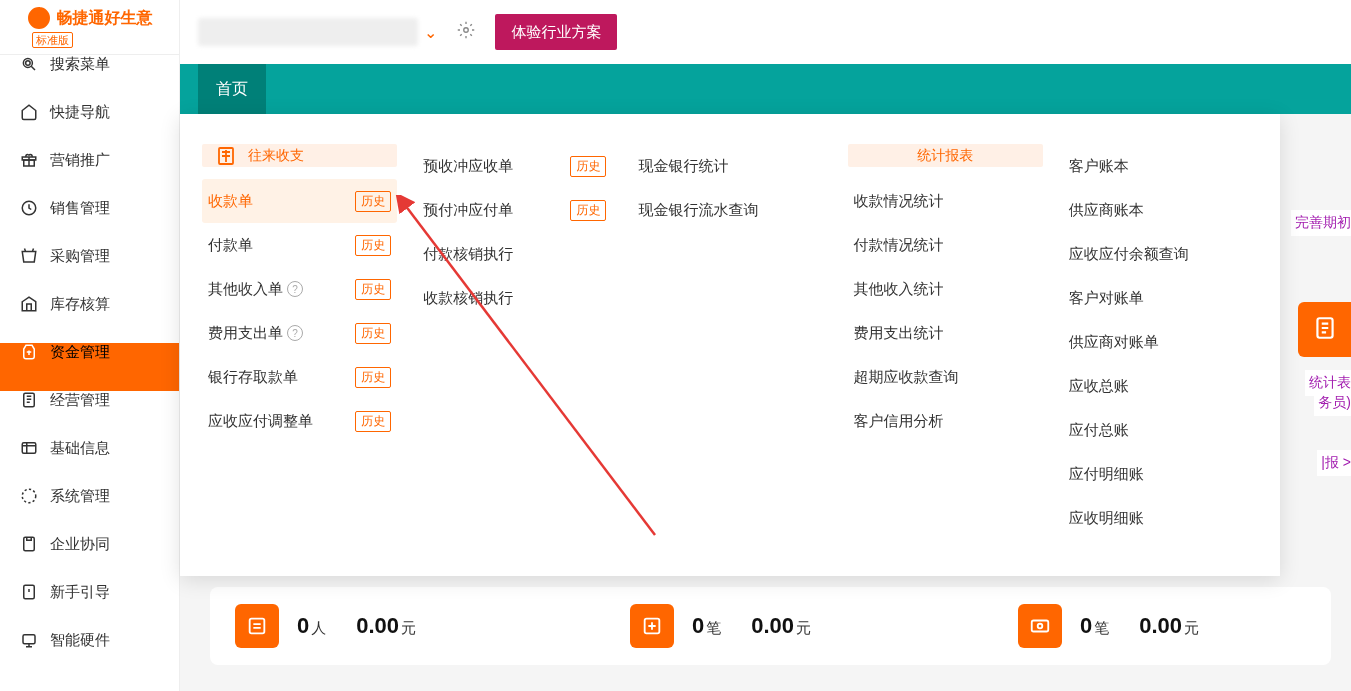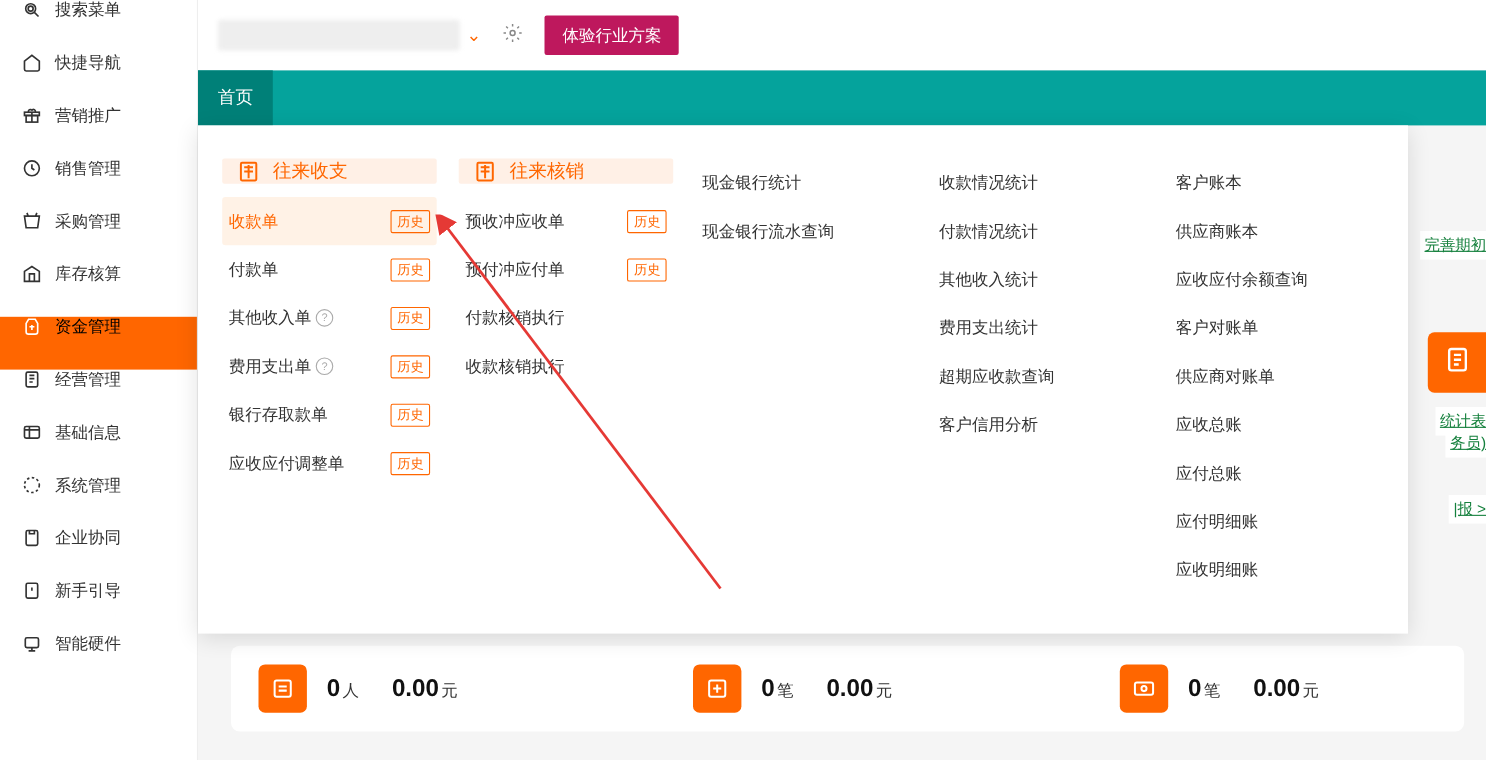--- a/index.html
+++ b/index.html
@@ -19,59 +19,71 @@
 
     
     .topbar { position: absolute; top: 0; left: 180px; right: 0; height: 64px; background: #fff; display: flex; align-items: center; padding: 0 18px; gap: 14px; }
     .org-select { display: flex; align-items: center; gap: 6px; color: #555; font-size: 15px; }
     .org-select-value { min-width: 220px; height: 28px; background: #eee; border-radius: 3px; display: flex; align-items: center; padding: 0 8px; color: #888; filter: blur(2px); }
     .caret-down { color: #ff6600; font-size: 16px; }
     .gear-btn { width: 30px; height: 30px; display: flex; align-items: center; justify-content: center; color: #888; font-size: 18px; cursor: pointer; }
     .cta-btn { height: 36px; padding: 0 16px; background: #be185d; color: #fff; border: none; font-size: 15px; cursor: pointer; border-radius: 2px; }
 
     
-    .tabbar { position: absolute; top: 64px; left: 180px; right: 0; height: 50px; background: #05a39c; display: flex; align-items: center; }
+    .tabbar { position: absolute; top: 64px; left: 180px; right: 0; height: 50px; background: #05a39c; display: flex; align-items: center; padding-left: 18px; }
     .tabbar-tab { height: 50px; padding: 0 18px; color: #fff; font-size: 16px; display: flex; align-items: center; cursor: pointer; }
     .tabbar-tab.active { background: #008078; }
 
     
     .megamenu { position: absolute; top: 114px; left: 180px; width: 1100px; background: #fff; box-shadow: 0 4px 20px rgba(0,0,0,0.12); padding: 30px 12px 36px 12px; display: flex; z-index: 30; }
     .mm-col { flex: 1; padding: 0 10px; }
-    .mm-head { height: 23px; display: flex; align-items: center; gap: 10px; background: #fff0e6; color: #ff6600; font-size: 17px; font-weight: 500; padding: 0 12px; margin-bottom: 12px; border-radius: 2px; }
+    .mm-head { height: 23px; display: flex; align-items: center; gap: 10px; background: #fff0e6; color: #ff6600; font-size: 14px; font-weight: 500; padding: 0 12px; margin-bottom: 12px; border-radius: 2px; }
     .mm-head.noicon { justify-content: center; }
     .mm-head-icon { width: 24px; height: 24px; display: inline-flex; align-items: center; justify-content: center; }
     .mm-row { height: 44px; display: flex; align-items: center; justify-content: space-between; padding: 0 6px 0 6px; font-size: 15px; color: #333; cursor: pointer; border-radius: 3px; gap: 29px; }
     .mm-row.highlight { background: #fff2e6; color: #ff6600; }
     .mm-row-label { display: flex; align-items: center; gap: 4px; }
     .mm-info { width: 16px; height: 16px; border-radius: 50%; border: 1px solid #aaa; display: inline-flex; align-items: center; justify-content: center; font-size: 10px; color: #aaa; }
     .mm-history { border: 1px solid #ff6600; color: #ff6600; font-size: 12px; padding: 1px 5px; border-radius: 2px; cursor: pointer; flex-shrink: 0; }
 
     
     .annot { position: absolute; top: 195px; left: 395px; width: 270px; height: 345px; z-index: 50; pointer-events: none; }
 
     
-    .right-chip { position: absolute; right: 0; background: #fff; font-size: 14px; color: #15803d; padding: 4px 0 4px 4px; text-decoration: underline; }
+    .right-chip { position: absolute; right: 0; background: #fff; font-size: 14px; color: #a21caf; padding: 4px 0 4px 4px; }
     .right-card { position: absolute; right: 0; top: 302px; width: 53px; height: 55px; background: #ff6600; border-radius: 6px 0 0 6px; display: flex; align-items: center; justify-content: center; }
 
     
     .stat-strip { position: absolute; left: 210px; right: 20px; bottom: 26px; height: 78px; background: #fff; border-radius: 8px; display: flex; align-items: center; }
     .stat-cell { display: flex; align-items: center; gap: 18px; }
     .stat-cell.c1 { position: absolute; left: 25px; }
     .stat-cell.c2 { position: absolute; left: 420px; }
     .stat-cell.c3 { position: absolute; left: 808px; }
     .stat-iconbox { width: 44px; height: 44px; background: #ff6600; border-radius: 6px; display: flex; align-items: center; justify-content: center; }
     .stat-num { font-size: 22px; font-weight: 600; color: #111; }
     .stat-unit { font-size: 15px; color: #333; margin-left: 2px; }
     .stat-amt { font-size: 22px; font-weight: 600; color: #111; margin-left: 12px; }
 
   </style>
 </head>
 <body>
 
 <div class="sidebar">
+  <div class="sidebar-header">
+    <div class="sidebar-logo-row">
+      <span class="sidebar-logo">
+        <svg viewBox="0 0 24 24" width="24" height="24">
+            <path fill="#ff6600" d="M12 2a10 10 0 1 0 0 20V2zm0 0a10 10 0 0 1 0 20" stroke="#ff6600" stroke-width="2"></path>
+            <circle cx="12" cy="8" r="2" fill="#ff6600"></circle>
+          </svg>
+      </span>
+      <span class="sidebar-brand">畅捷通好生意</span>
+    </div>
+    <span class="sidebar-edition">标准版</span>
+  </div>
   <div id="sidebar-items">
       <div class="sidebar-item">
         <span class="sidebar-icon">
           <svg width="18" height="18" viewBox="0 0 24 24" fill="none" stroke="currentColor" stroke-width="2">
             <circle cx="10.5" cy="10.5" r="6"></circle>
             <circle cx="10.5" cy="10.5" r="3"></circle>
             <line x1="15" y1="15" x2="20" y2="20"></line>
           </svg>
         </span>
         <span>搜索菜单</span>
@@ -250,29 +262,20 @@
           <span class="mm-history">历史</span>
         </div>
         <div class="mm-row">
           <span class="mm-row-label">
             <span>应收应付调整单</span>
           </span>
           <span class="mm-history">历史</span>
         </div>
       </div>
       <div class="mm-col">
-        <div class="mm-head">
-          <span class="mm-head-icon">
-            <svg width="24" height="24" viewBox="0 0 24 24" fill="none" stroke="#ff6600" stroke-width="1.8">
-              <rect x="5" y="4" width="14" height="16" rx="1"></rect>
-              <path d="M8 8h8M8 12h8M12 6v12"></path>
-            </svg>
-          </span>
-          <span>往来核销</span>
-        </div>
         <div class="mm-row">
           <span class="mm-row-label">
             <span>预收冲应收单</span>
           </span>
           <span class="mm-history">历史</span>
         </div>
         <div class="mm-row">
           <span class="mm-row-label">
             <span>预付冲应付单</span>
           </span>
@@ -295,20 +298,23 @@
             <span>现金银行统计</span>
           </span>
         </div>
         <div class="mm-row">
           <span class="mm-row-label">
             <span>现金银行流水查询</span>
           </span>
         </div>
       </div>
       <div class="mm-col">
+        <div class="mm-head noicon">
+          <span>统计报表</span>
+        </div>
         <div class="mm-row">
           <span class="mm-row-label">
             <span>收款情况统计</span>
           </span>
         </div>
         <div class="mm-row">
           <span class="mm-row-label">
             <span>付款情况统计</span>
           </span>
         </div>

